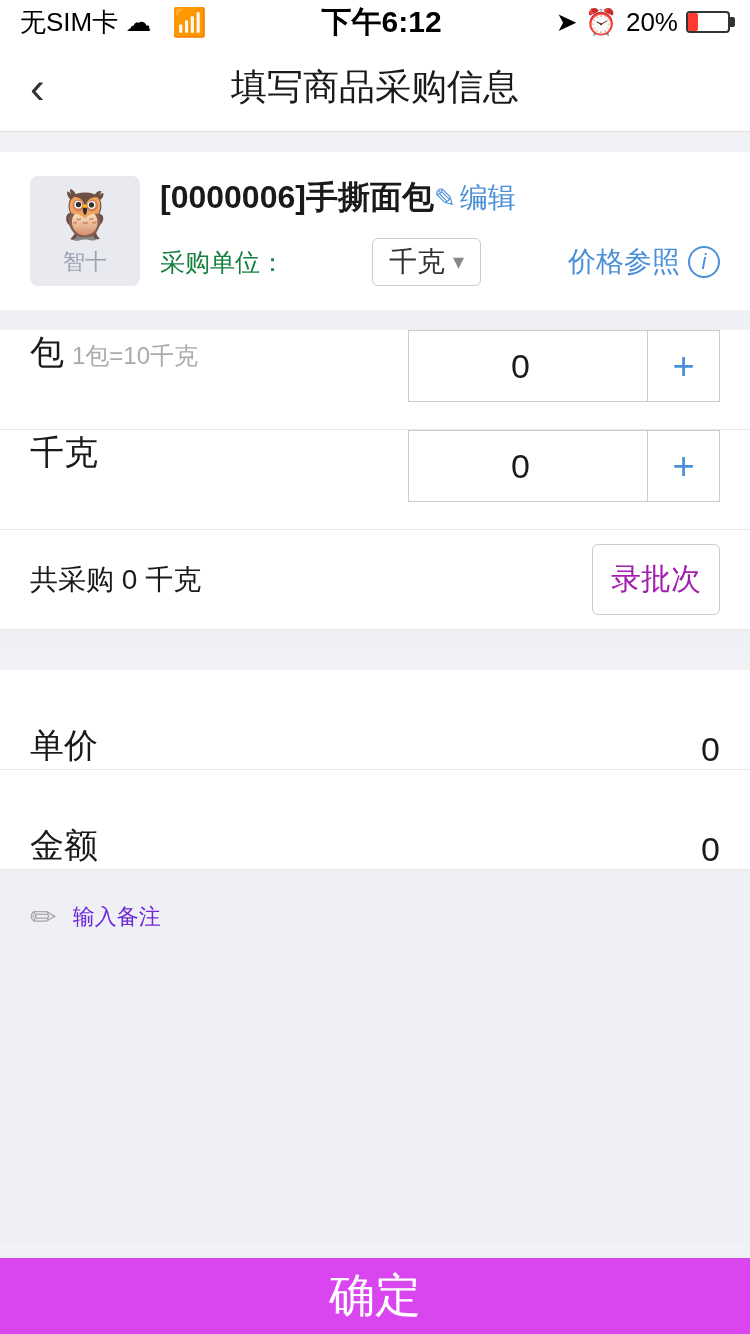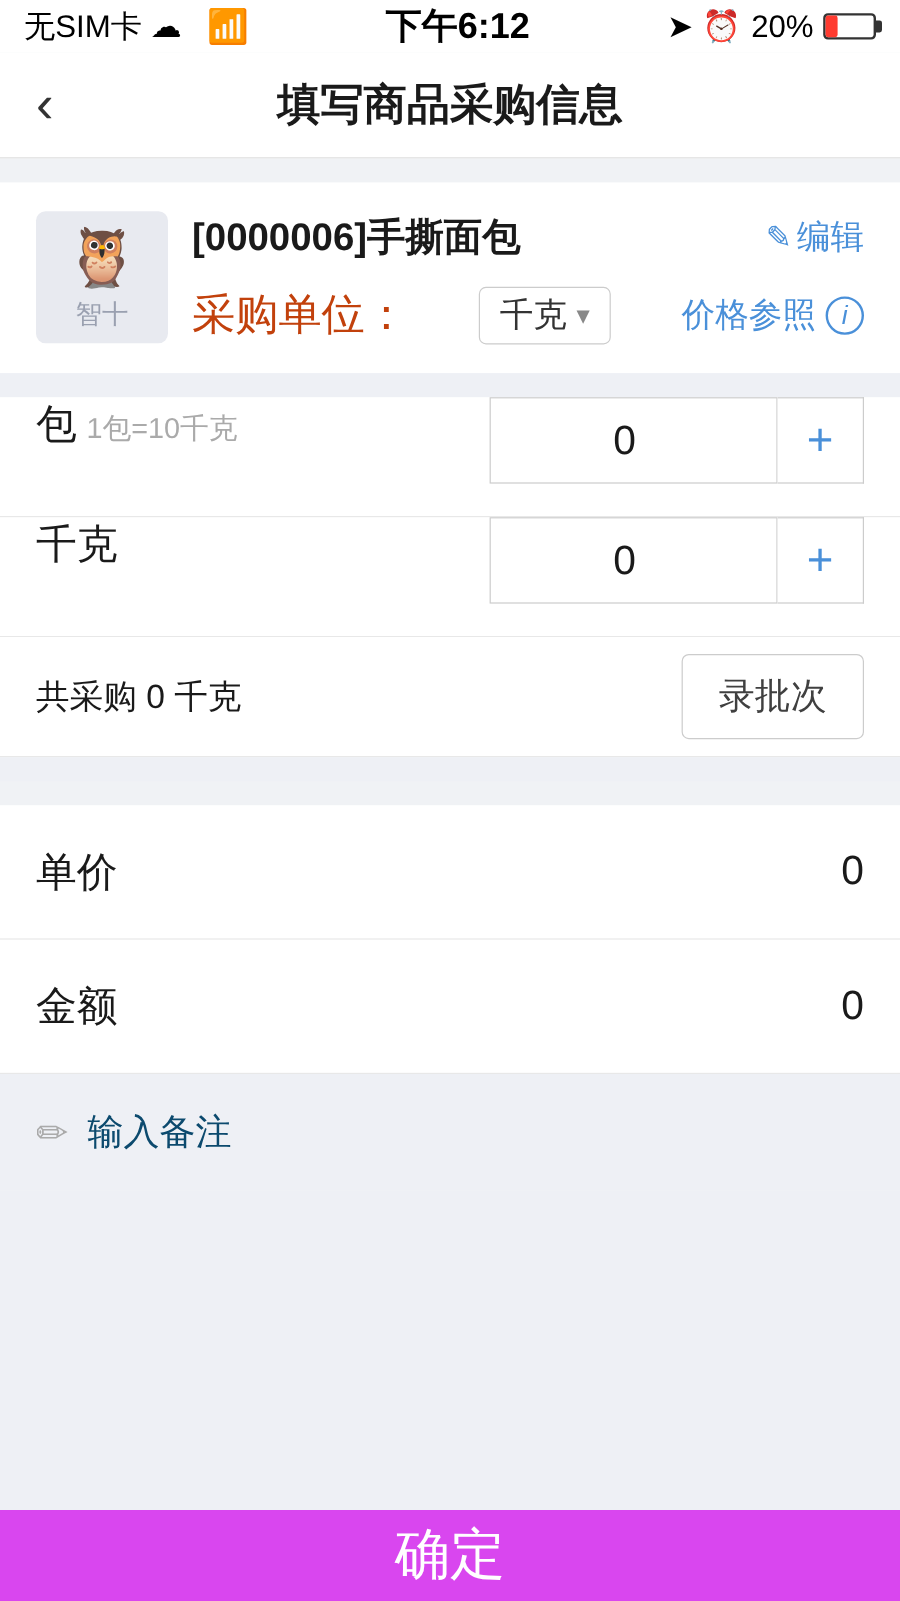--- a/index.html
+++ b/index.html
@@ -63,21 +63,21 @@
     }
     .nav-back {
       position: absolute;
       left: 30px;
       font-size: 44px;
       color: #333;
       cursor: pointer;
     }
     .nav-title {
       font-size: 36px;
-      font-weight: 700;
+      font-weight: 400;
       color: #1a1a1a;
     }
 
     
     .product-card {
       background: #fff;
       margin-top: 20px;
       padding: 24px 30px;
       display: flex;
       align-items: flex-start;
@@ -102,21 +102,20 @@
       font-size: 22px;
       color: #9aa0b0;
       margin-top: 4px;
       font-family: Liberation Serif, serif;
     }
     .product-info {
       flex: 1;
     }
     .product-name-row {
       display: flex;
-      justify-content: space-between;
       align-items: center;
       margin-bottom: 18px;
     }
     .product-name {
       font-size: 32px;
       font-weight: 600;
       color: #1a1a1a;
     }
     .edit-link {
       font-size: 28px;
@@ -125,22 +124,22 @@
       align-items: center;
       gap: 4px;
     }
     .edit-icon { font-size: 26px; }
     .product-unit-row {
       display: flex;
       align-items: center;
       justify-content: space-between;
     }
     .unit-label {
-      font-size: 36px;
-      color: #c2410c;
+      font-size: 25px;
+      color: #15803d;
     }
     .unit-select {
       display: flex;
       align-items: center;
       border: 1px solid #ccc;
       border-radius: 6px;
       padding: 4px 16px;
       font-size: 28px;
       color: #333;
       background: #fff;
@@ -233,37 +232,37 @@
       border-bottom: 1px solid #e8e8e8;
     }
     .summary-text {
       flex: 1;
       font-size: 28px;
       color: #1a1a1a;
     }
     .batch-btn {
       border: 1px solid #ccc;
       background: #fff;
-      padding: 14px 30px;
+      padding: 14px 18px;
       font-size: 30px;
-      color: #404040;
+      color: #a21caf;
       border-radius: 6px;
       cursor: pointer;
     }
 
     
     .price-section {
       background: #fff;
       margin-top: 20px;
     }
     .price-row {
       display: flex;
-      align-items: center;
+      align-items: flex-end;
       padding: 0 30px;
-      height: 112px;
+      height: 100px;
       border-bottom: 1px solid #e8e8e8;
     }
     .price-row-label {
       flex: 1;
       font-size: 34px;
       color: #1a1a1a;
     }
     .price-row-value {
       font-size: 34px;
       color: #1a1a1a;
@@ -276,22 +275,22 @@
       display: flex;
       align-items: center;
       gap: 16px;
       margin-top: 0;
     }
     .note-icon {
       font-size: 32px;
       color: #aaa;
     }
     .note-placeholder {
-      font-size: 30px;
-      color: #0c4a6e;
+      font-size: 22px;
+      color: #6d28d9;
       font-family: Liberation Mono, monospace;
     }
 
     
     .content-fill {
       background: #eef0f5;
       flex: 1;
       min-height: 280px;
     }
 

